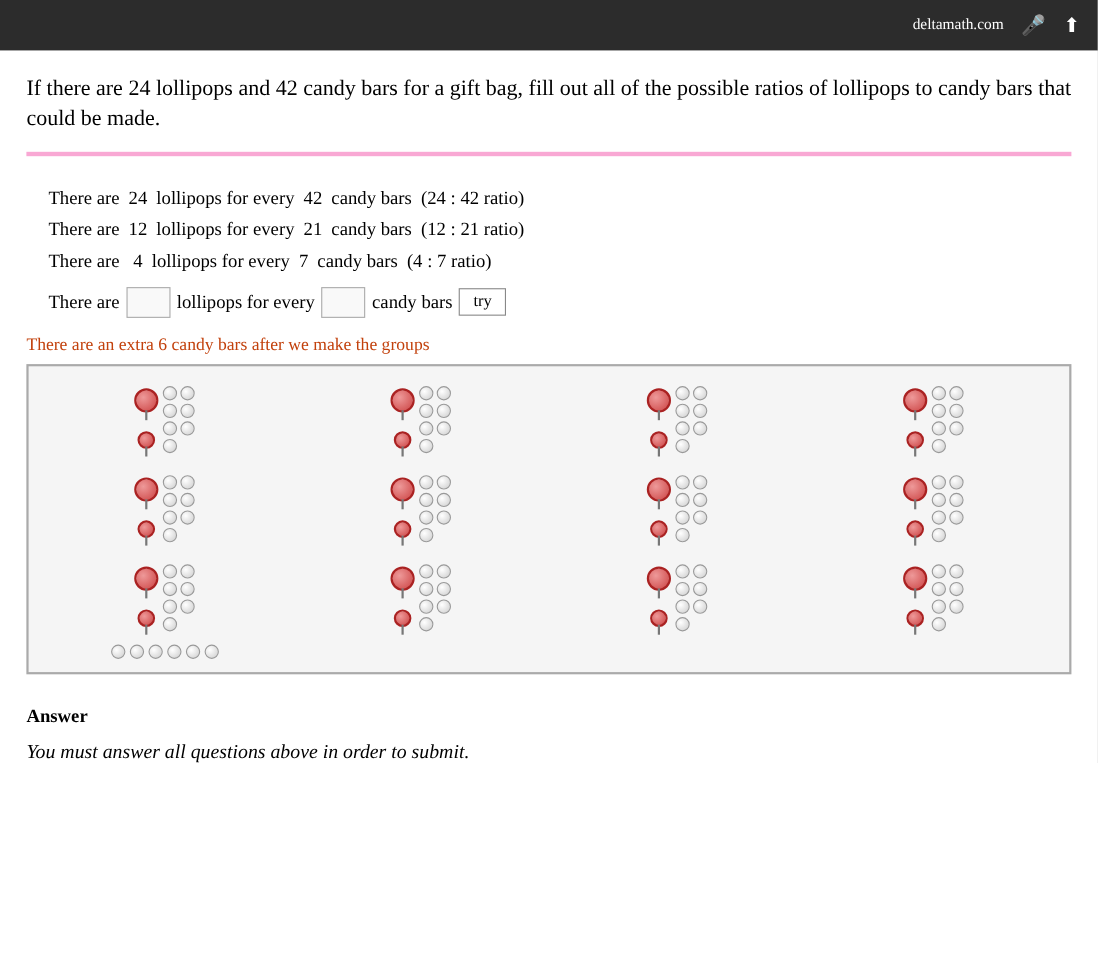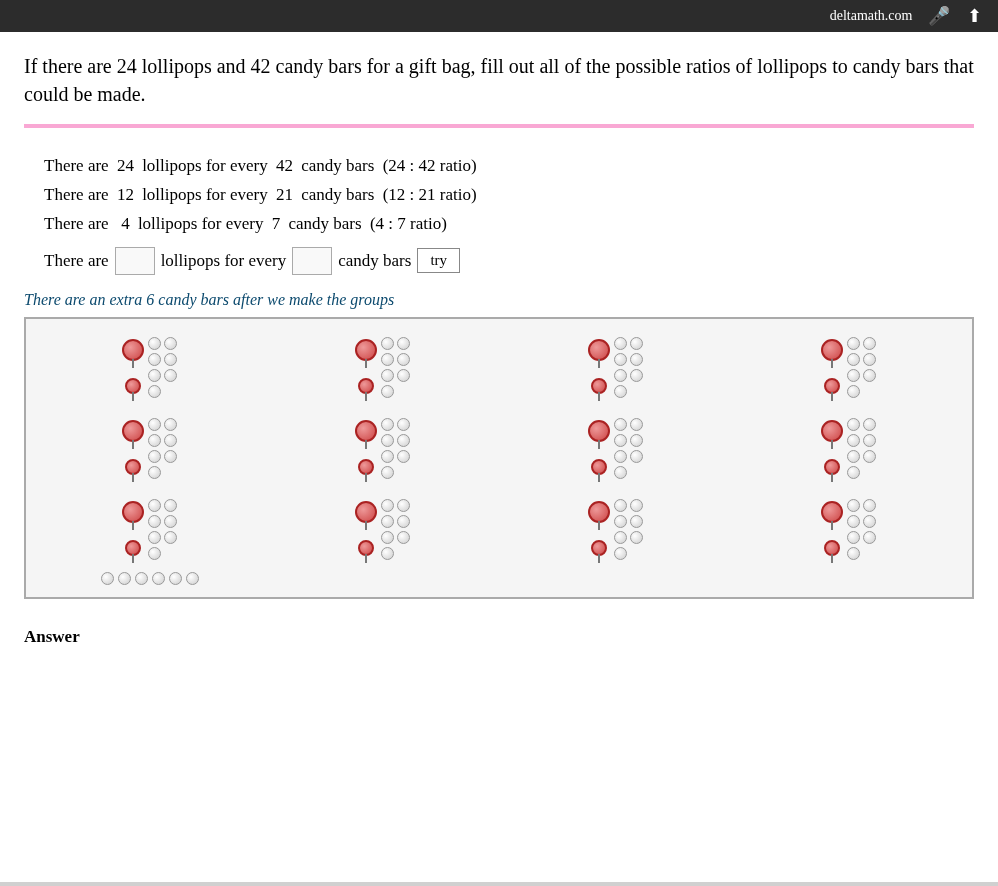--- a/index.html
+++ b/index.html
@@ -5,21 +5,21 @@
     * { box-sizing: border-box; margin: 0; padding: 0; }
     body {
       font-family: Georgia, 'Times New Roman', serif;
       background: #d0d0d0;
       width: 998px;
       min-height: 886px;
     }
 
     .top-bar {
       background: #2c2c2c;
-      height: 32px;
+      height: 46px;
       display: flex;
       align-items: center;
       justify-content: flex-end;
       padding: 0 16px;
       gap: 16px;
     }
 
     .top-bar-icon {
       color: white;
       font-size: 18px;
@@ -76,23 +76,22 @@
     .try-button {
       border: 1px solid #888;
       background: white;
       padding: 3px 12px;
       font-size: 15px;
       cursor: pointer;
       font-family: Georgia, serif;
     }
 
     .extra-message {
-      color: #0c4a6e;
+      color: #c2410c;
       font-size: 16px;
-      font-style: italic;
       margin: 14px 0 8px 0;
     }
 
     .visual-box {
       border: 2px solid #aaa;
       background: #f5f5f5;
       padding: 16px 12px 12px 12px;
       margin-bottom: 20px;
       display: grid;
       grid-template-columns: repeat(4, 1fr);
@@ -486,15 +485,16 @@
           <div class="candy-sm"></div>
           <div class="candy-sm"></div>
         </div>
       </div>
     </div>
 
   </div>
 
   <div class="answer-section">
     <div class="answer-label">Answer</div>
+    <div class="submit-note">You must answer all questions above in order to submit.</div>
   </div>
 
 </div>
 
 </body></html>

